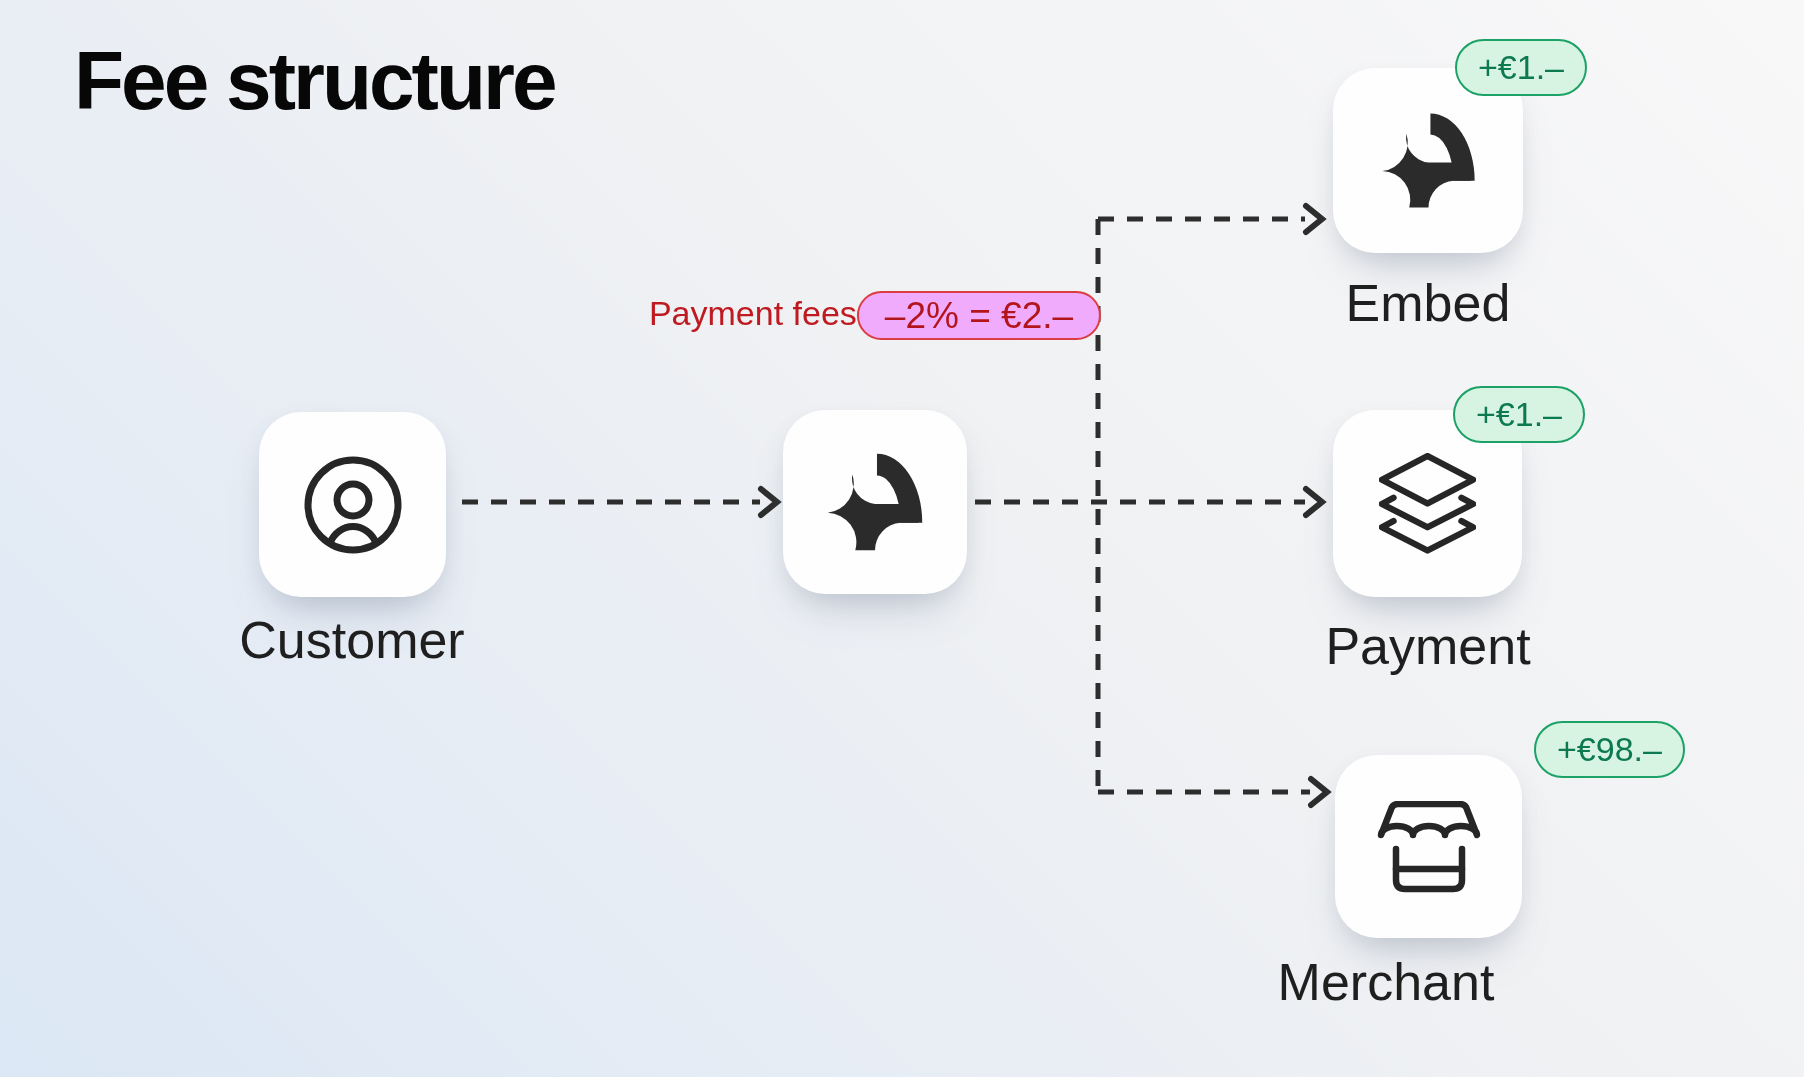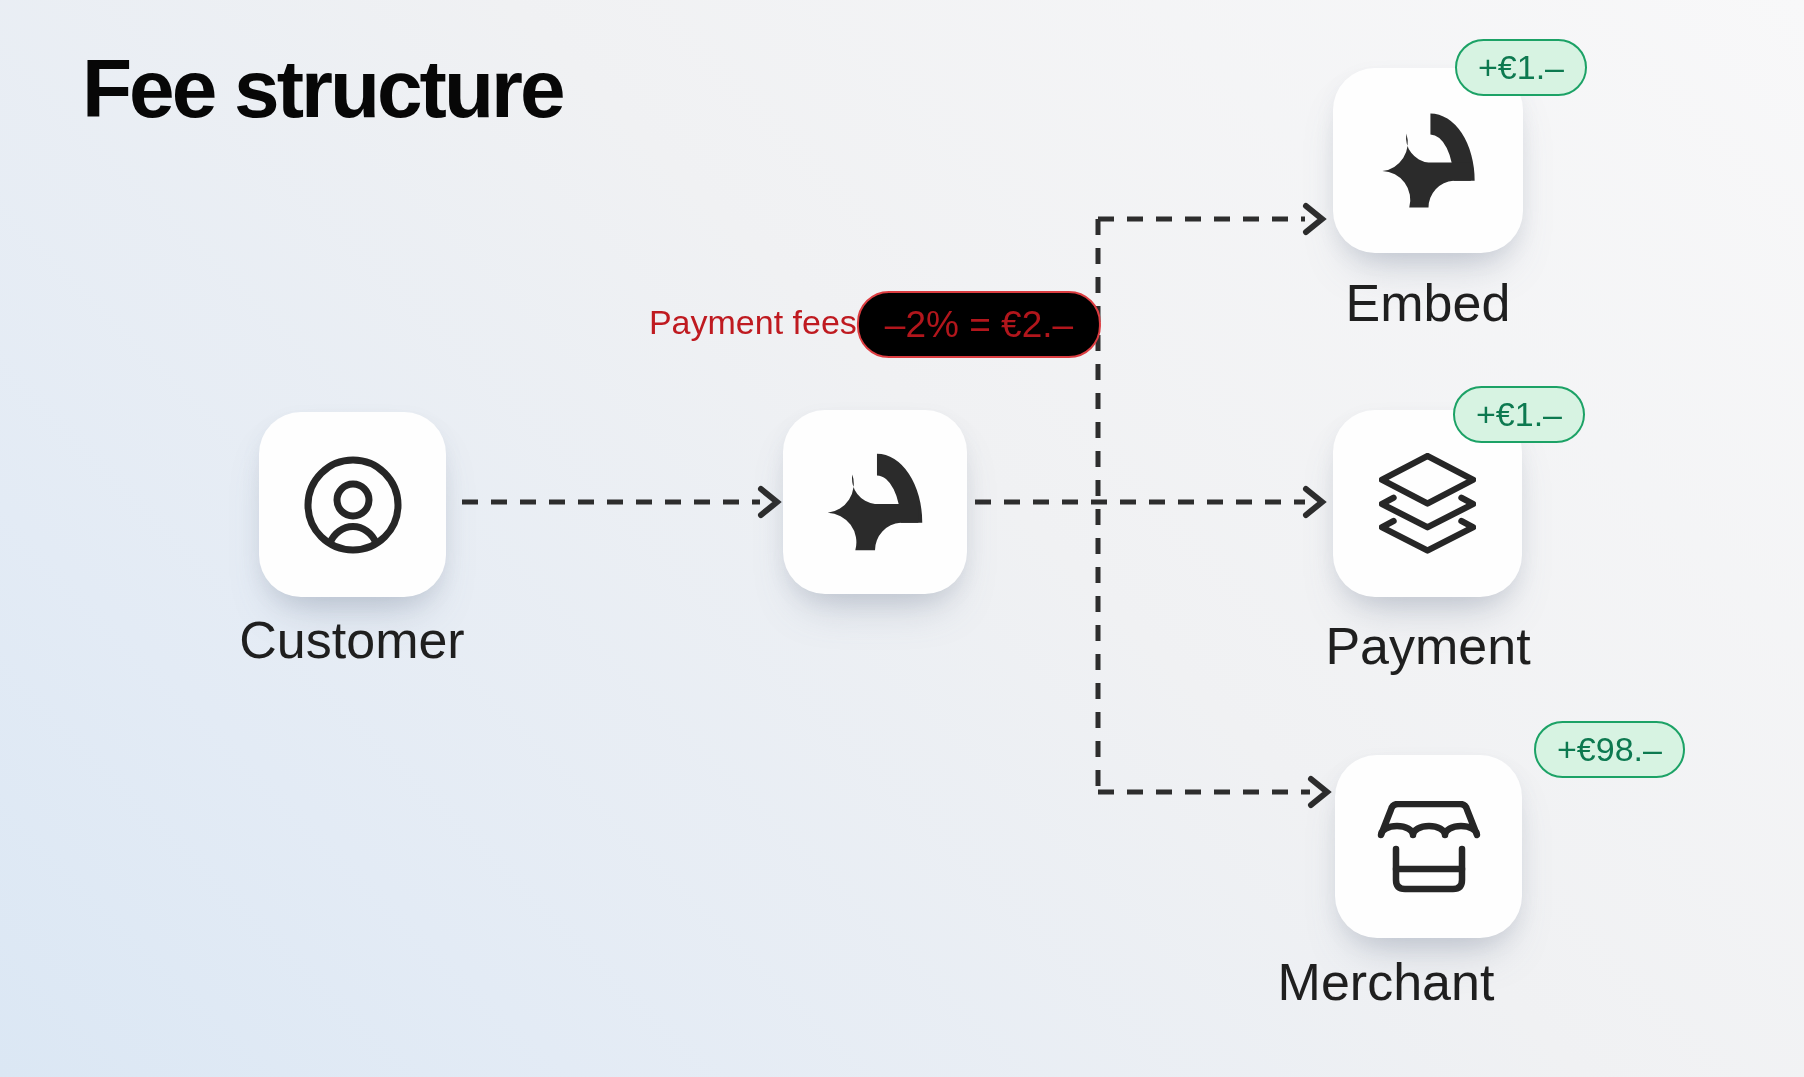--- a/index.html
+++ b/index.html
@@ -4,21 +4,21 @@
 <style>
   html,body{margin:0;padding:0;}
   body{
     width:1804px;height:1077px;
     font-family:"Liberation Sans", sans-serif;
     background:linear-gradient(225deg,#f8f8f9 0%,#f0f1f3 45%,#e3ebf5 80%,#dbe7f4 100%);
     overflow:hidden;
   }
   .canvas{position:relative;width:1804px;height:1077px;}
   .title{
-    position:absolute;left:70px;top:30px;margin:12px;
+    position:absolute;left:70px;top:30px;margin:4px;
     font-size:82px;font-weight:bold;letter-spacing:-3px;color:#070707;
   }
   .card{
     position:absolute;background:#fefefe;border-radius:42px;
     box-shadow:0 26px 44px -18px rgba(100,115,140,.35),0 8px 18px rgba(120,130,150,.10);
     display:flex;align-items:center;justify-content:center;z-index:2;
   }
   .node-label{
     position:absolute;width:300px;text-align:center;
     font-size:52px;line-height:44px;color:#1f1f1f;z-index:2;
@@ -27,23 +27,23 @@
     position:absolute;height:57px;border-radius:29px;z-index:3;
     display:flex;align-items:center;justify-content:center;
     padding:0 21px;font-size:34px;
     background:#d7f3e2;border:2.5px solid #1ca266;color:#0d7950;
     box-sizing:border-box;
   }
   .fee-note{position:absolute;left:875px;top:286px;transform:translateX(-50%);
     display:flex;flex-direction:row;align-items:center;z-index:2;}
   .fee-note-label{font-size:34px;color:#bf1a20;line-height:40px;white-space:nowrap;}
   .fee-pill{
-    margin-top:5px;height:67px;border-radius:32px;padding:0 26px;
+    margin-top:5px;height:49px;border-radius:32px;padding:0 26px;
     display:flex;align-items:center;justify-content:center;
-    background:#000000;border:2.5px solid #dc3d41;color:#b2161c;
+    background:#f0abfc;border:2.5px solid #dc3d41;color:#b2161c;
     font-size:37px;white-space:nowrap;box-sizing:border-box;
   }
   .connectors{position:absolute;left:0;top:0;z-index:1;}
   .icon-stroke{stroke:#262626;fill:none;}
 </style>
 </head>
 <body>
 
 <div class="canvas">
 

